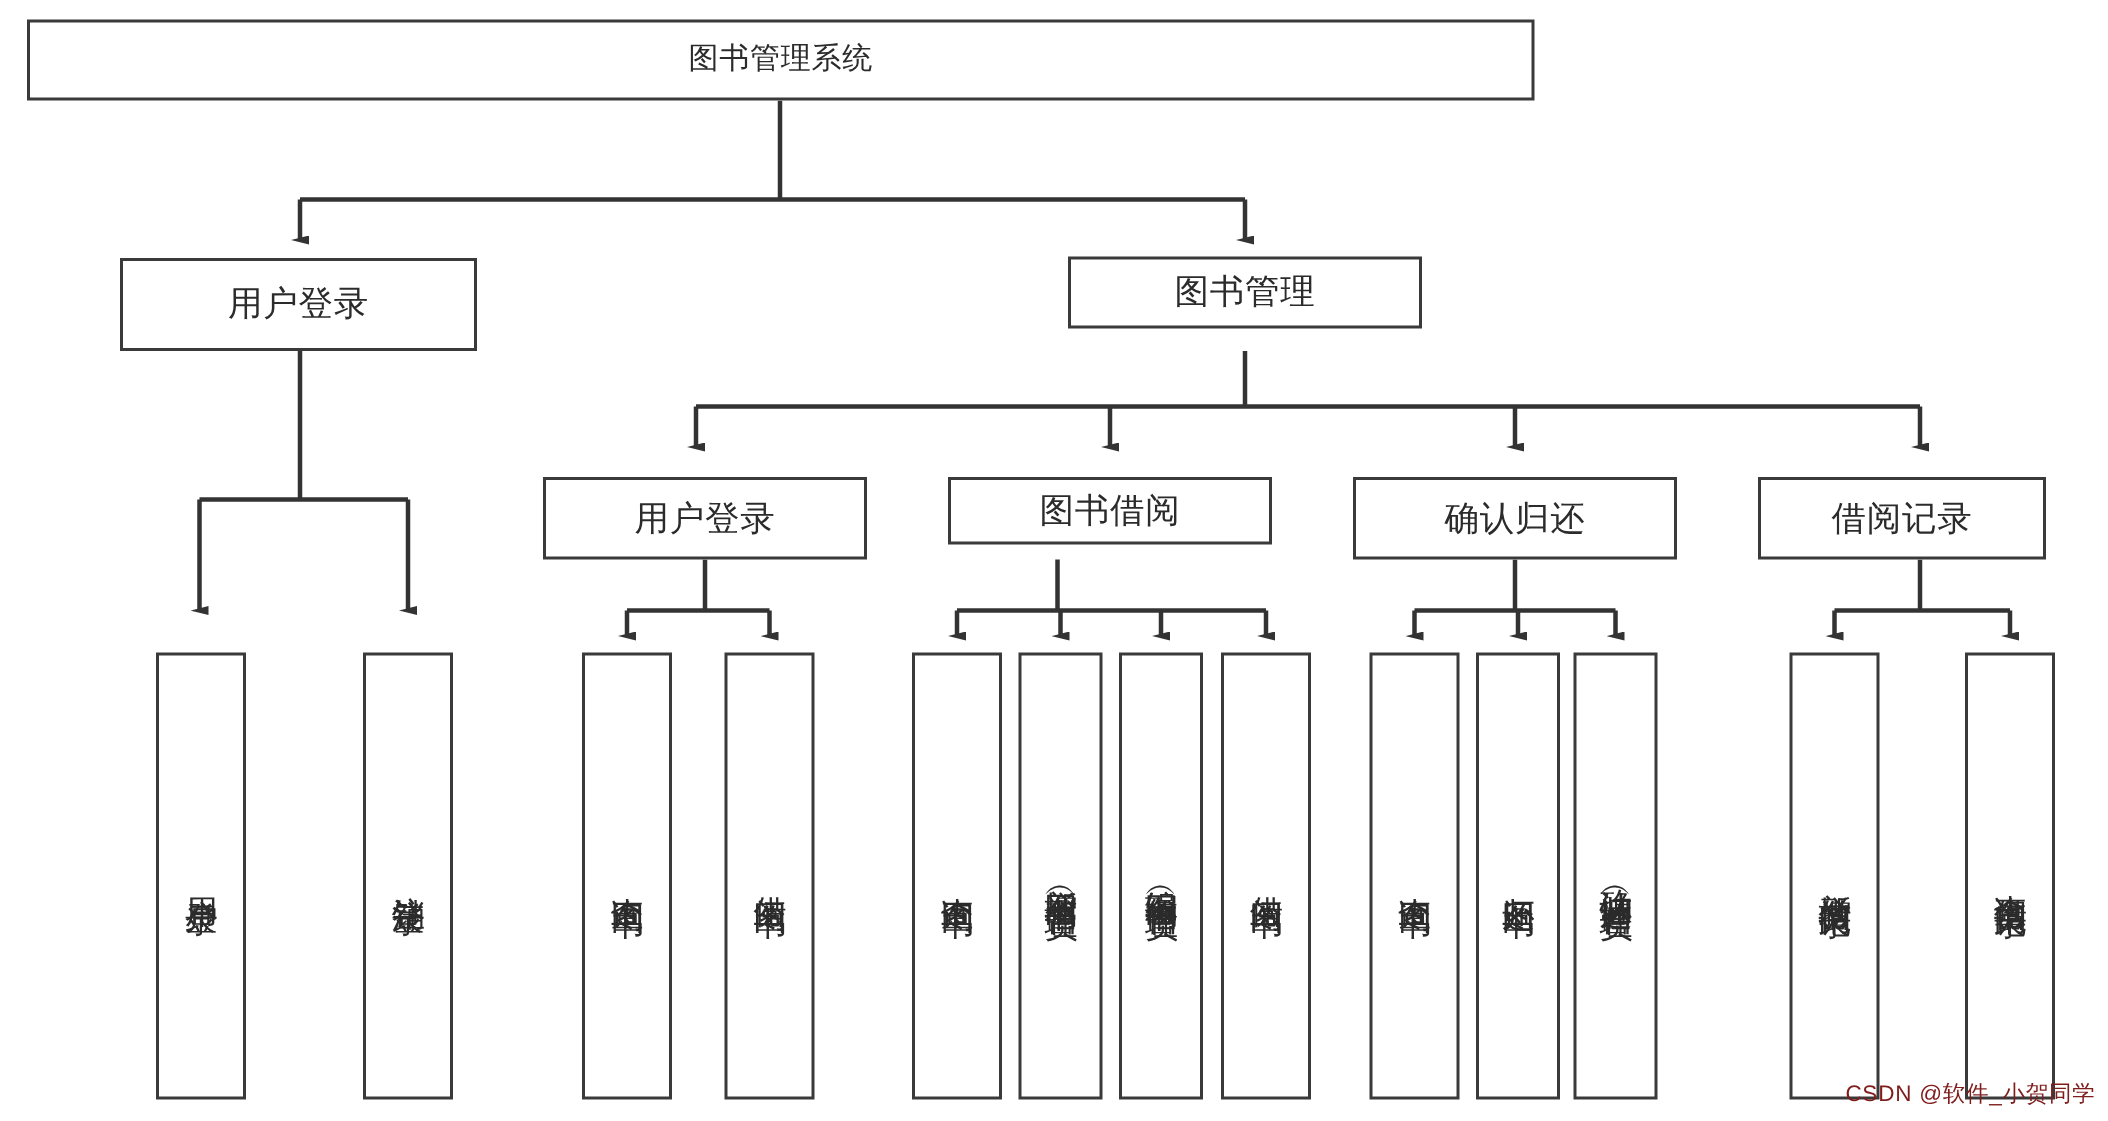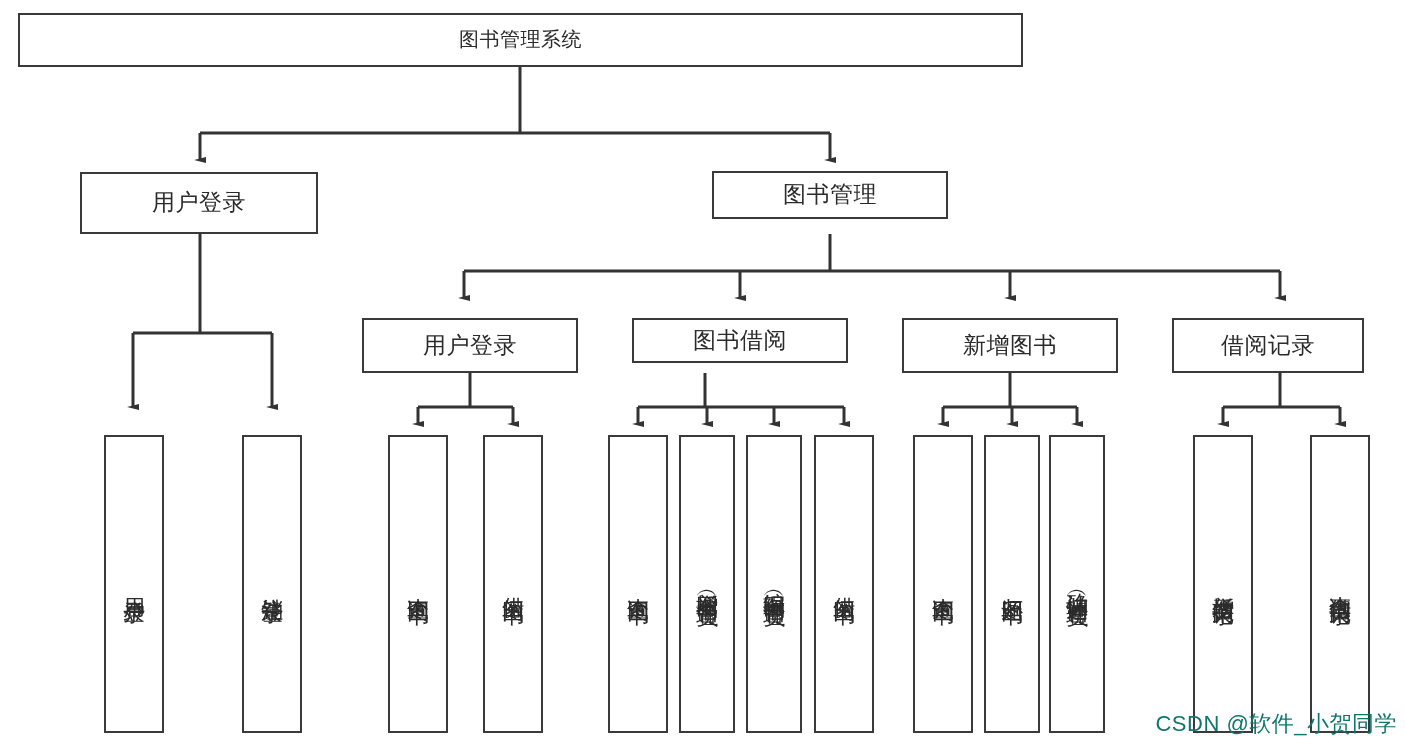--- a/index.html
+++ b/index.html
@@ -63,22 +63,22 @@
     font-size: 22px;
     line-height: 1.12;
     letter-spacing: 2px;
     white-space: nowrap;
     max-height: 100%;
   }
   .watermark {
     position: absolute;
     right: 8px;
     bottom: 8px;
-    font-size: 22px;
-    color: #0f766e;
+    font-size: 15px;
+    color: #7f1d1d;
     letter-spacing: 0.5px;
     z-index: 5;
     white-space: nowrap;
   }
 </style>
 </head>
 <body>
 
 <div id="canvas">
 
@@ -146,21 +146,21 @@
 
   <div class="node horiz" style="left:362px; top:318px; width:216px; height:55px;">
     <span class="label">用户登录</span>
   </div>
 
   <div class="node horiz" style="left:632px; top:318px; width:216px; height:45px;">
     <span class="label">图书借阅</span>
   </div>
 
   <div class="node horiz" style="left:902px; top:318px; width:216px; height:55px;">
-    <span class="label">新增图书</span>
+    <span class="label">确认归还</span>
   </div>
 
   <div class="node horiz" style="left:1172px; top:318px; width:192px; height:55px;">
     <span class="label">借阅记录</span>
   </div>
 
   <div class="node vert" style="left:104px; top:435px; width:60px; height:298px;">
     <span class="label">用户登录</span>
   </div>
 

